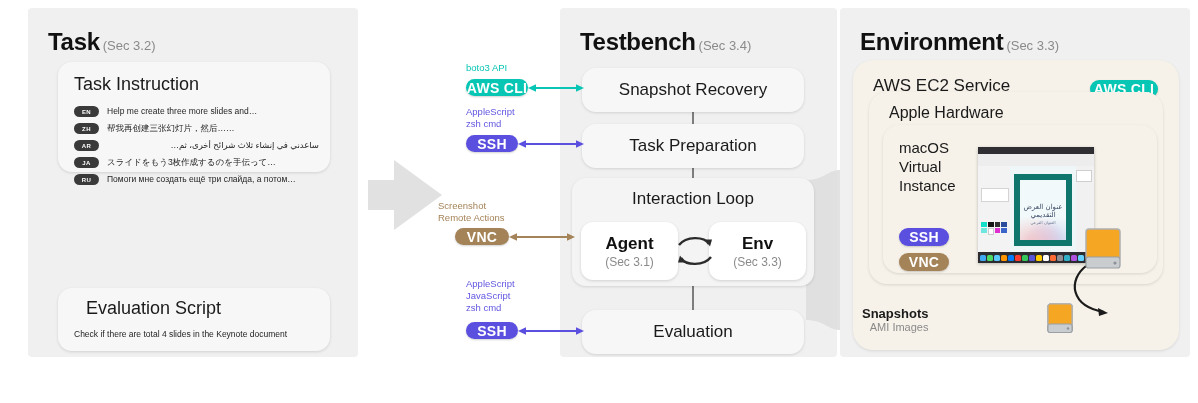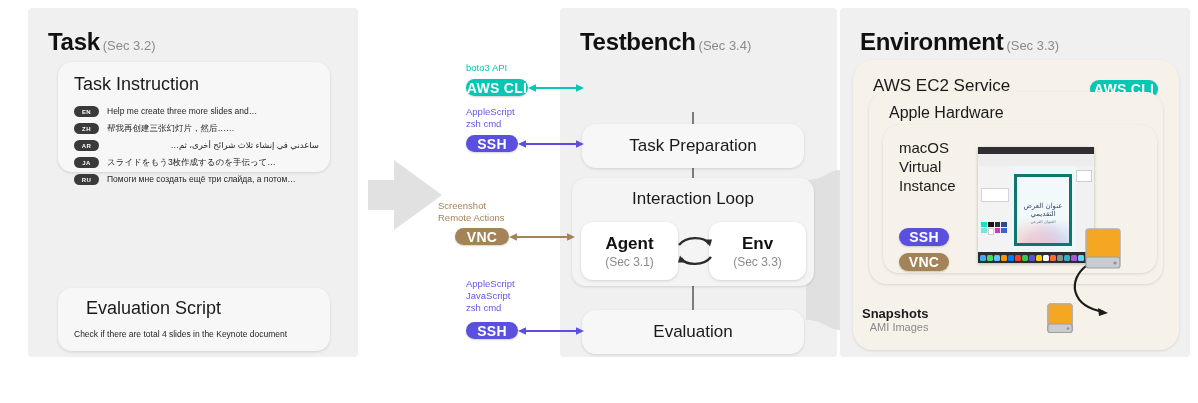--- a/index.html
+++ b/index.html
@@ -202,21 +202,21 @@
   #mac-shot{
     position:absolute;left:978px;top:147px;width:116px;height:116px;
     background:#ffffff;overflow:hidden;
     box-shadow:0 1px 3px rgba(0,0,0,.25);
   }
   .ms-topbar{position:absolute;left:0;top:0;width:100%;height:7px;background:#2f2f33;}
   .ms-toolbar{position:absolute;left:0;top:7px;width:100%;height:12px;background:#ededed;border-bottom:1px solid #dcdcdc;}
   .ms-left{position:absolute;left:0;top:19px;width:32px;bottom:11px;background:#f3f3f3;border-right:1px solid #dcdcdc;}
   .ms-right{position:absolute;right:0;top:19px;width:18px;bottom:11px;background:#f1f1f1;}
   .ms-canvas{position:absolute;left:32px;right:18px;top:19px;bottom:11px;background:#eef6f7;}
-  .ms-slide{position:absolute;left:4px;top:8px;right:4px;bottom:6px;background:#f2f9fa;border:3px solid #0f766e;}
+  .ms-slide{position:absolute;left:4px;top:8px;right:4px;bottom:6px;background:#f2f9fa;border:6px solid #0f766e;}
   .ms-wave{position:absolute;left:0;right:0;bottom:0;height:46%;
      background:radial-gradient(ellipse at 25% 110%, #f0c5c9 0%, rgba(240,197,201,0) 62%),
                 radial-gradient(ellipse at 55% 115%, #d9c4e6 0%, rgba(217,196,230,0) 60%),
                 radial-gradient(ellipse at 82% 112%, #c9d6ef 0%, rgba(201,214,239,0) 60%);}
   .ms-arabic{position:absolute;left:0;right:0;top:38%;text-align:center;
      font-size:7px;color:#3a4a66;direction:rtl;font-family:"DejaVu Sans",sans-serif;}
   .ms-arabic small{display:block;font-size:4px;color:#6a7a92;margin-top:1px;}
   .ms-dock{position:absolute;left:0;bottom:0;width:100%;height:11px;background:#2b2b30;display:flex;align-items:center;padding:0 2px;gap:1px;}
   .ms-dock i{display:block;width:6px;height:6px;border-radius:1.5px;}
   .ms-swatches{position:absolute;left:3px;top:56px;width:26px;display:grid;grid-template-columns:repeat(4,1fr);gap:1px;}
@@ -290,20 +290,23 @@
   </div>
 
   <svg class="funnel" style="left:806px;top:170px;width:50px;height:160px;" viewBox="0 0 50 160">
     <path d="M0,10 C18,10 22,0 34,0 L50,0 L50,160 L34,160 C22,160 18,150 0,150 Z" fill="#dddddd" opacity="0.85"></path>
   </svg>
 
   <div class="connector-v" id="conn1"></div>
   <div class="connector-v" id="conn2"></div>
   <div class="connector-v" id="conn3"></div>
 
+  <div class="flowbox" id="fb-snapshot">
+    <span>Snapshot Recovery</span>
+  </div>
   <div class="flowbox" id="fb-prep">
     <span>Task Preparation</span>
   </div>
 
   <div class="flowbox" id="fb-loop">
     <span class="loop-label">Interaction Loop</span>
   </div>
   <div class="subbox" id="sb-agent">
     <span class="sb-name">Agent</span>
     <span class="sb-sec">(Sec 3.1)</span>

